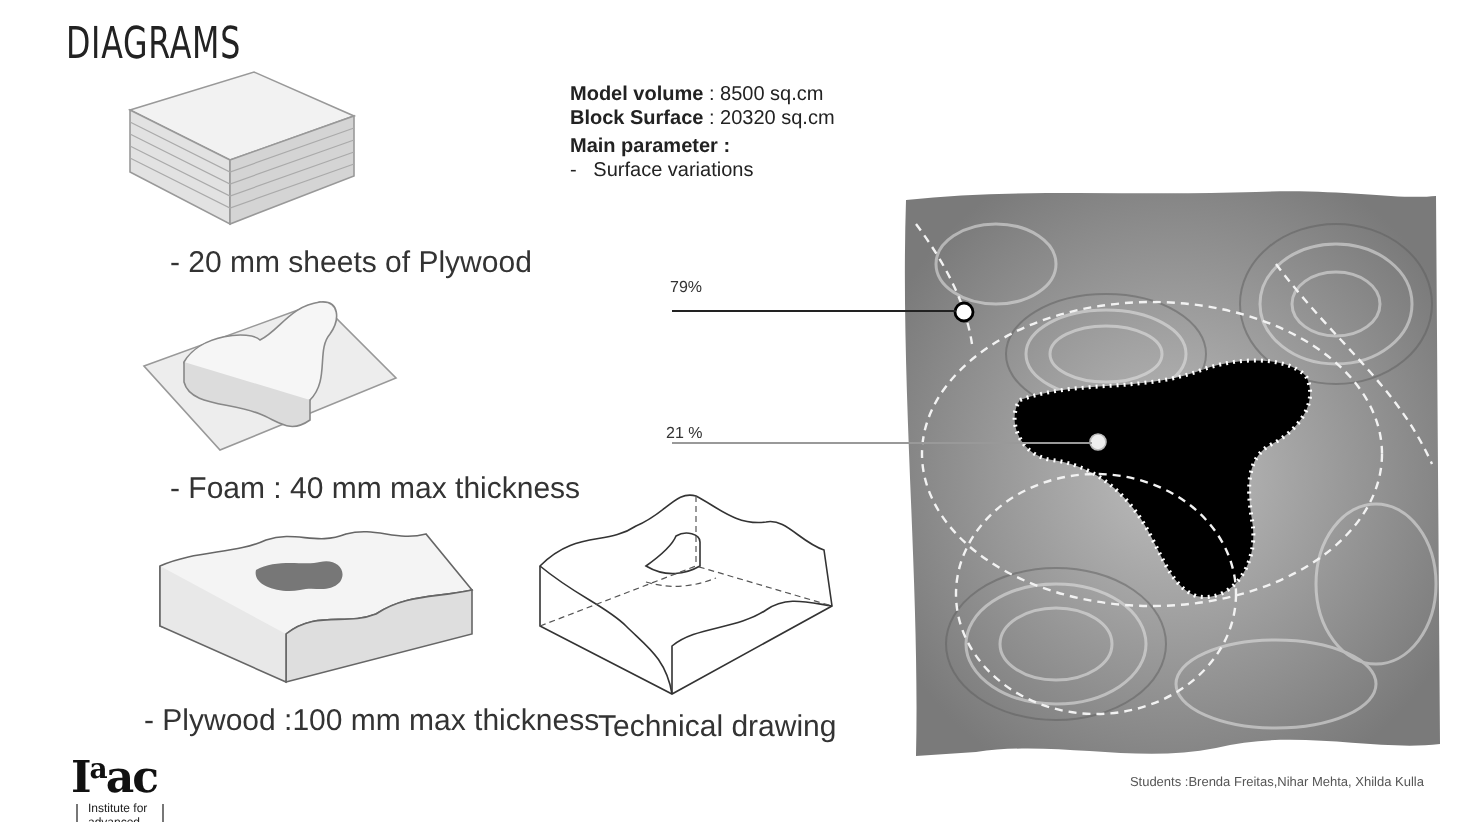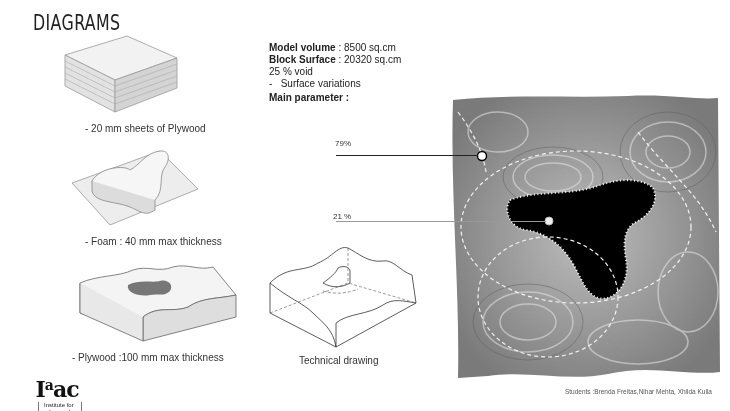--- a/index.html
+++ b/index.html
@@ -1,20 +1,20 @@
 <!DOCTYPE html>
 <html><head>
 <meta charset="utf-8">
 <style>
   html, body { margin: 0; padding: 0; background: #ffffff; }
   body { width: 730px; height: 411px; position: relative; overflow: hidden; font-family: "Liberation Sans", sans-serif; color: #222; }
   .abs { position: absolute; }
   .title { left: 33px; top: 10px; font-family: "DejaVu Sans", sans-serif; font-size: 22px; letter-spacing: 0.5px; color: #222; transform: scaleX(0.72); transform-origin: left top; font-weight: normal; }
-  .caption { font-size: 10px; color: #333; white-space: nowrap; }
-  .stats { left: 269px; top: 42px; font-size: 10px; line-height: 12px; color: #222; }
+  .caption { font-size: 15px; color: #333; white-space: nowrap; }
+  .stats { left: 285px; top: 42px; font-size: 10px; line-height: 12px; color: #222; }
   .stats b { font-weight: bold; }
   .stats .row { white-space: nowrap; }
   .pct { font-size: 8px; color: #333; }
   .logo { left: 32px; top: 376px; display: flex; align-items: center; flex-direction: column; }
   .logo-mark { font-family: "DejaVu Serif", serif; font-weight: bold; font-size: 22px; color: #111; letter-spacing: -1px; }
   .logo-mark sup { font-size: 14px; vertical-align: 7px; }
   .logo-text { font-size: 6px; line-height: 7px; color: #222; margin-left: 6px; padding-left: 5px; border-left: 1px solid #777; padding-right: 5px; border-right: 1px solid #777; }
   .credits { right: 18px; top: 388px; font-size: 6.5px; color: #555; white-space: nowrap; }
 </style>
 </head>
@@ -61,23 +61,22 @@
     <path d="M12,70 L90,40 L158,60"></path>
     <path d="M90,5 L90,40"></path>
     <path d="M65,48 C78,52 90,50 100,46"></path>
   </g>
 </svg>
 <div class="abs caption" style="left:299px;top:355px">Technical drawing</div>
 
 <div class="abs stats">
   <div class="row"><b>Model volume</b><span> : 8500 sq.cm</span></div>
   <div class="row"><b>Block Surface</b><span> : 20320 sq.cm</span></div>
-  <div class="row">25 % void</div>
+  <div class="row" style="margin-top:2px"><b>Main parameter :</b></div>
   <div class="row" style="white-space:pre">-   Surface variations</div>
-  <div class="row" style="margin-top:2px"><b>Main parameter :</b></div>
 </div>
 
 <svg class="abs" style="left:448px;top:92px" width="276" height="290">
   <defs>
     <radialGradient id="g1" cx="50%" cy="50%" r="60%">
       <stop offset="0%" stop-color="#bdbdbd"></stop>
       <stop offset="100%" stop-color="#7a7a7a"></stop>
     </radialGradient>
   </defs>
   <path d="M5,8 C60,2 120,6 180,4 C220,2 250,8 270,6 L272,280 C240,284 200,272 160,282 C120,290 80,278 40,284 L10,286 C12,200 2,100 5,8 Z" fill="url(#g1)"></path>

